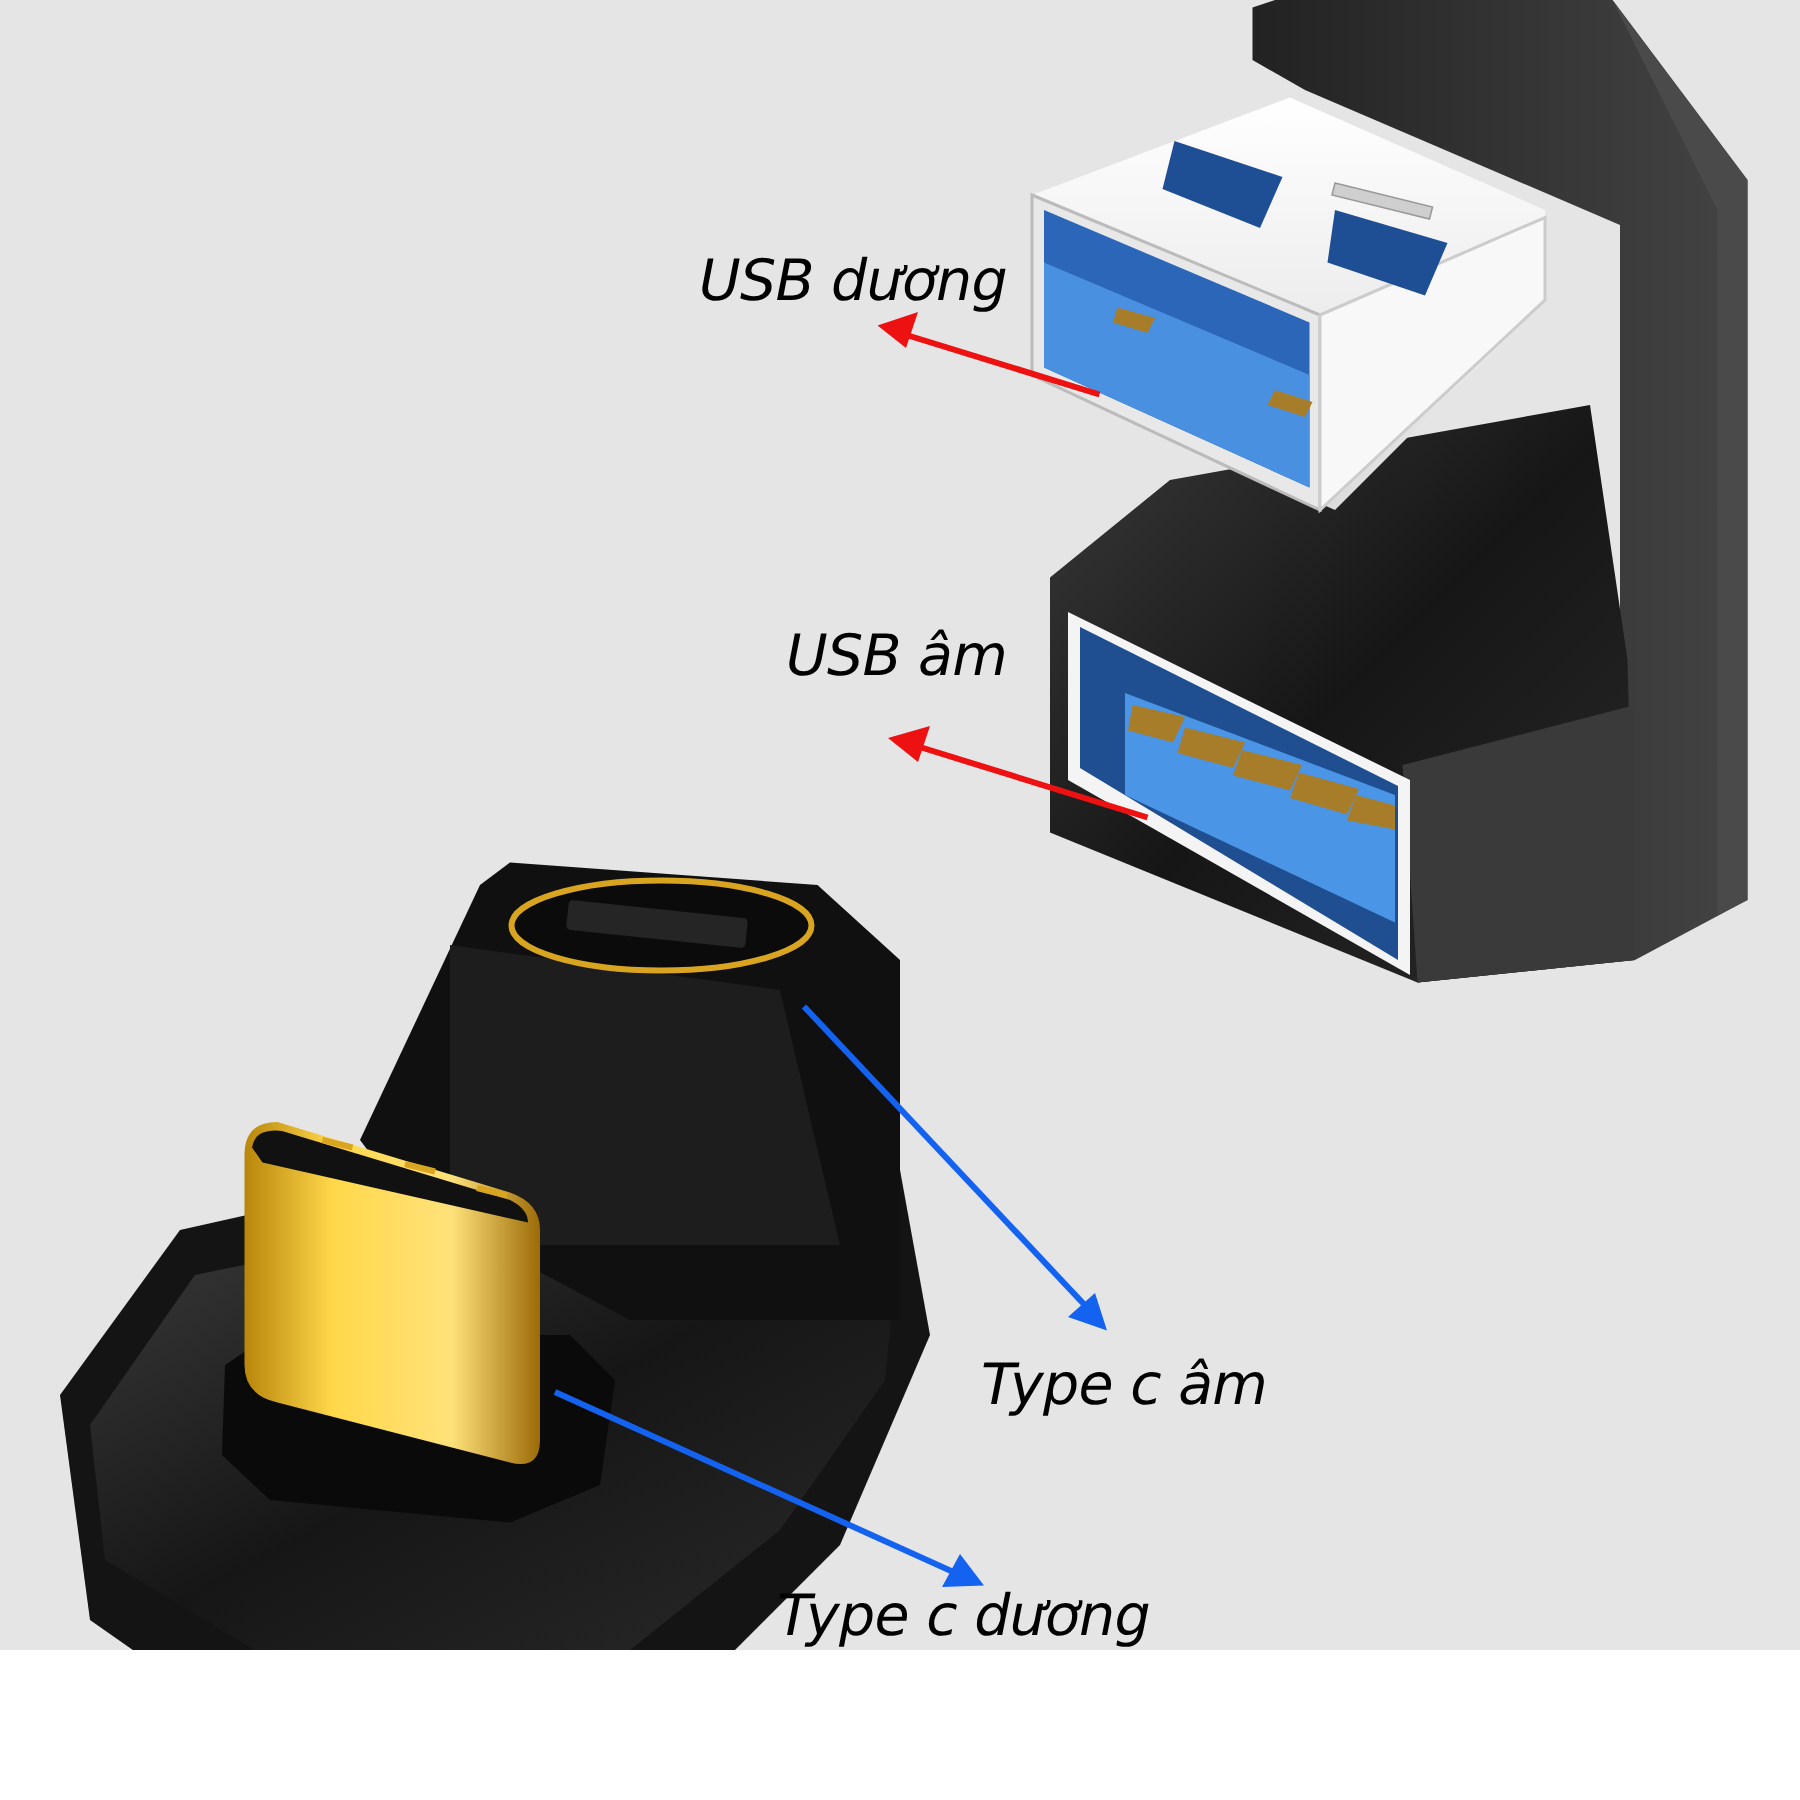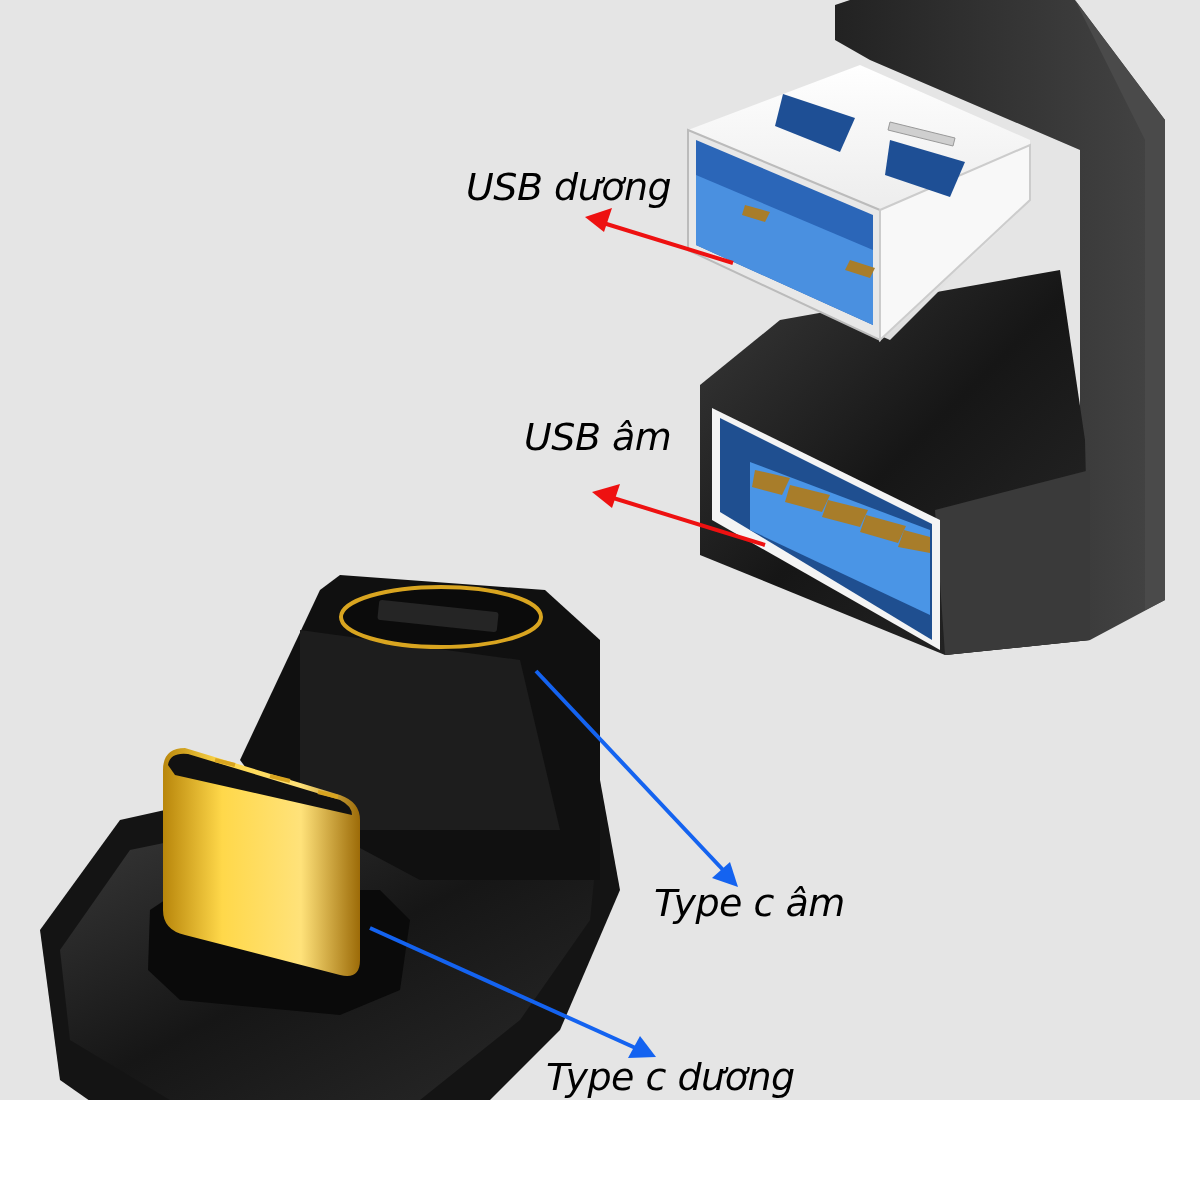--- a/index.html
+++ b/index.html
@@ -97,15 +97,15 @@
       <polygon points="738,887 712,878 730,862" fill="#1463f0"></polygon>
     </g>
     <g>
       <line x1="370" y1="928" x2="640" y2="1050" stroke="#1463f0" stroke-width="4"></line>
       <polygon points="656,1057 628,1058 640,1036" fill="#1463f0"></polygon>
     </g>
   </svg>
 
   <div class="label" style="left:466px; top:168px;">USB dương</div>
   <div class="label" style="left:524px; top:418px;">USB âm</div>
-  <div class="label" style="left:654px; top:884px;">Type c âm</div>
-  <div class="label" style="left:518px; top:1058px;margin-left:28px;">Type c dương</div>
+  <div class="label" style="left:654px; top:904px;">Type c âm</div>
+  <div class="label" style="left:518px; top:1058px;">Type c dương</div>
 </div>
 
 </body></html>

